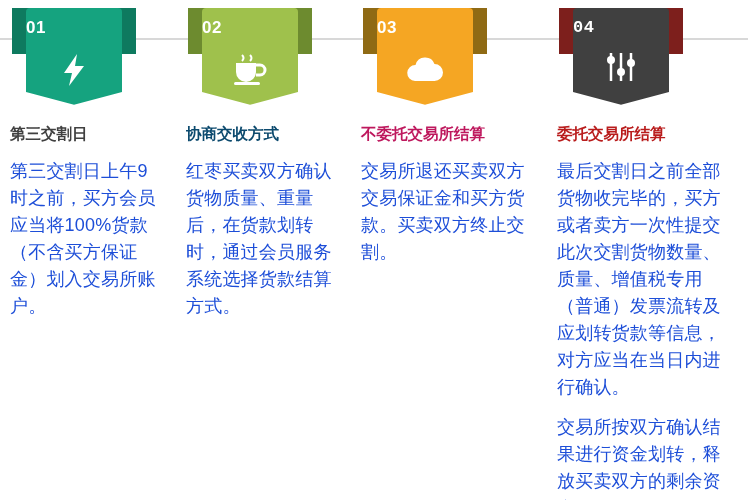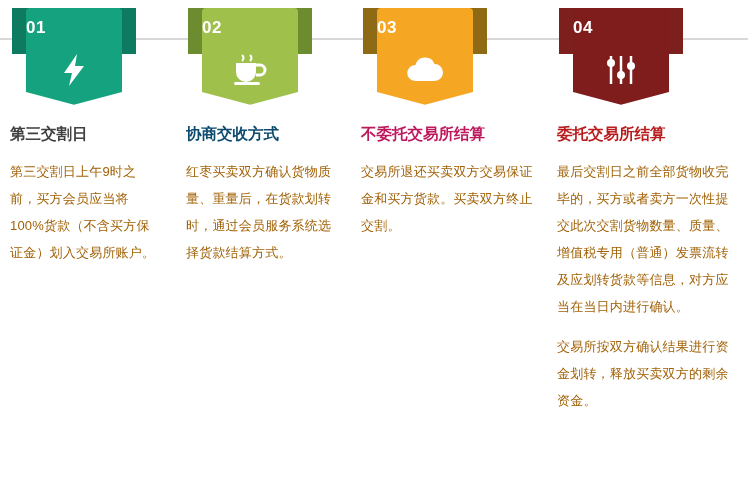--- a/index.html
+++ b/index.html
@@ -112,23 +112,23 @@
   .ribbon .glyph svg { display: inline-block; vertical-align: middle; }
 
   .heading {
     margin: 16px 0 0 6px;
     font-size: 15.5px;
     font-weight: bold;
     line-height: 20px;
   }
   .bodytext {
     margin: 14px 0 0 6px;
-    font-size: 13px;
+    font-size: 18px;
     line-height: 27px;
-    color: #a16207;
+    color: #1d4ed8;
     letter-spacing: 0.2px;
   }
   .bodytext + .bodytext { margin-top: 13px; }
   .col-0 .bodytext, .col-1 .bodytext { padding-right: 14px; }
   .col-2 .bodytext { padding-right: 10px; }
   .col-3 .bodytext { padding-right: 4px; }
 </style>
 </head>
 <body>
 
@@ -193,21 +193,21 @@
         </div>
       </div>
       <div class="heading" style="color:#be185d;">不委托交易所结算</div>
       <div class="bodytext">交易所退还买卖双方交易保证金和买方货款。买卖双方终止交割。</div>
     </div>
 
     <div class="col col-3">
       <div class="ribbon">
         <div class="tail-left" style="background:#7d1f1c;"></div>
         <div class="tail-right" style="background:#7d1f1c;"></div>
-        <div class="body" style="background:#7f1d1d;">
+        <div class="body" style="background:#404040;font-family:Liberation Mono, monospace;">
           <div class="num">04</div>
           <div class="glyph">
             <svg width="34" height="34" viewBox="0 0 34 34" aria-hidden="true">
               <line x1="7" y1="3" x2="7" y2="31" stroke="#ffffff" stroke-width="2.5"></line>
               <line x1="17" y1="3" x2="17" y2="31" stroke="#ffffff" stroke-width="2.5"></line>
               <line x1="27" y1="3" x2="27" y2="31" stroke="#ffffff" stroke-width="2.5"></line>
               <circle cx="7" cy="10" r="4" fill="#ffffff"></circle>
               <circle cx="17" cy="22" r="4" fill="#ffffff"></circle>
               <circle cx="27" cy="13" r="4" fill="#ffffff"></circle>
             </svg>

